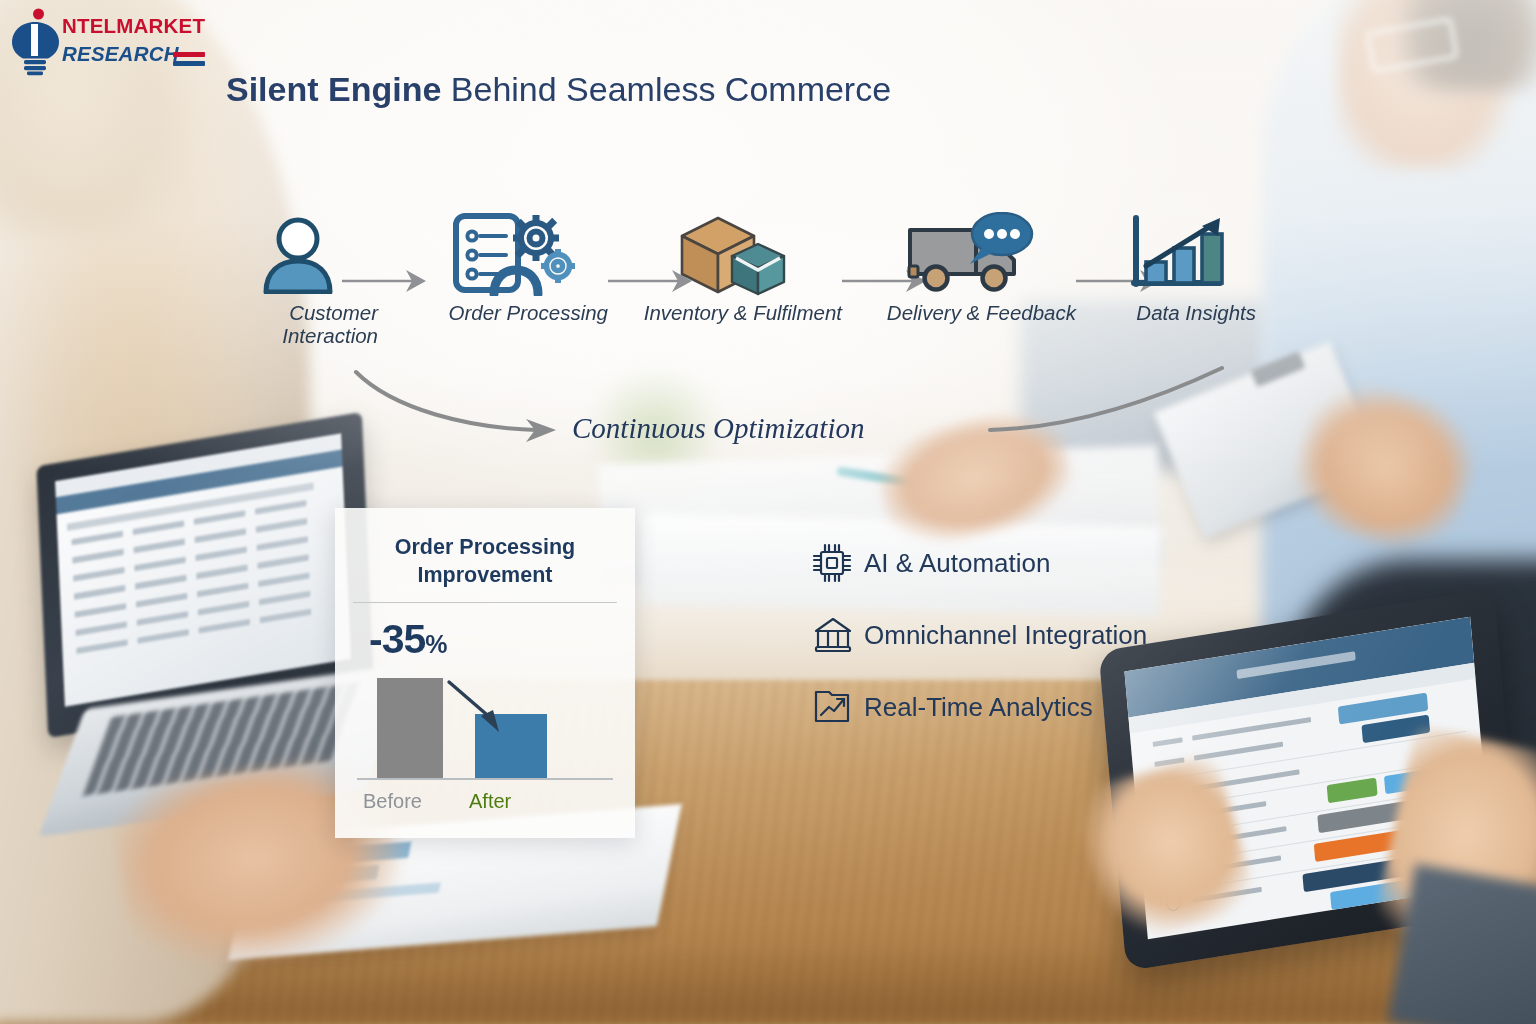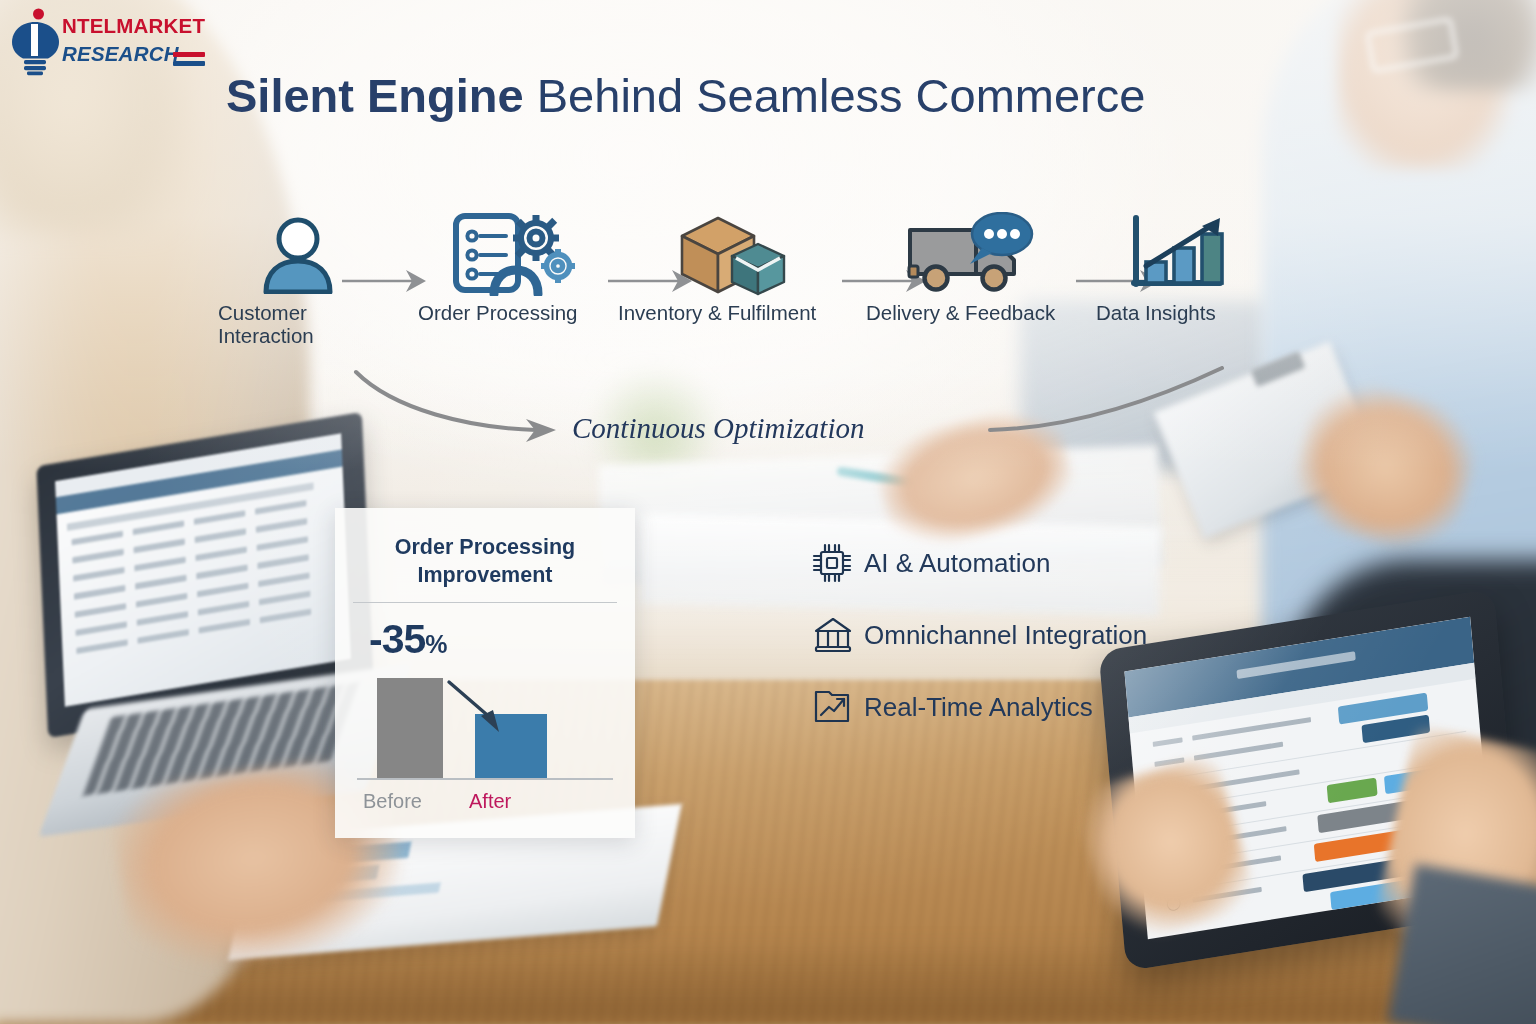--- a/index.html
+++ b/index.html
@@ -264,29 +264,29 @@
   .logo { position:absolute; left:10px; top:8px; width:200px; height:68px; }
   .logo-text { position:absolute; left:52px; top:8px; }
   .logo-l1 { font-size:20.5px; font-weight:bold; letter-spacing:.2px; line-height:1; color:#c8102e; white-space:nowrap;}
   .logo-l2 { font-size:20.5px; font-weight:bold; letter-spacing:.2px; line-height:1; margin-top:7px; color:#1b4f8a; white-space:nowrap;font-style:italic;}
   .logo-bars { position:absolute; left:163px; top:44px; }
   .logo-bar { width:32px; height:5px; border-radius:1px; }
 
   
   .title {
     position:absolute; left:226px; top:72px;
-    font-size:47px; line-height:1; color:#28406a;
+    font-size:34px; line-height:1; color:#28406a;
     white-space:nowrap;
   }
   .title .t-bold { font-weight:bold; }
   .title .t-light { font-weight:normal; }
 
   
   .flow { position:absolute; left:218px; top:212px; width:1060px; height:160px; }
-  .step { position:absolute; text-align:left; }
+  .step { position:absolute; text-align:right;font-style:italic; }
   .step-icon { height:84px; display:flex; align-items:center; justify-content:center; }
   .step-label {
     margin-top:6px; font-size:20.5px; color:#2b3d52; line-height:1.12; white-space:nowrap;
   }
   .flow-arrow { position:absolute; top:56px; }
 
   
   .loop { position:absolute; left:350px; top:366px; width:920px; height:110px; }
   .loop-label {
     position:absolute; left:222px; top:34px;
@@ -312,21 +312,21 @@
   .card-delta .d-pct { font-size:25px; font-weight:bold; }
   .plot { position:relative; margin:8px 22px 0; height:112px; }
   .bar { position:absolute; bottom:0; }
   .bar-before { left:20px; width:66px; }
   .bar-after  { left:118px; width:72px; }
   .axis { position:absolute; left:0; right:0; bottom:0; height:2px; background:#b9bec3; }
   .drop-arrow { position:absolute; left:88px; bottom:44px; }
   .cat-row { position:relative; margin:10px 22px 0; height:26px; }
   .cat { position:absolute; font-size:20px; }
   .cat-before { left:6px; color:#8e9398; }
-  .cat-after  { left:112px; color:#be185d; }
+  .cat-after  { left:112px; color:#4d7c0f; }
 
   
   .features { position:absolute; left:812px; top:527px; width:420px; }
   .feature { display:flex; align-items:center; height:72px; }
   .feature-icon { width:52px; display:flex; align-items:center; justify-content:flex-start; }
   .feature-label { font-size:26px; color:#22395a; white-space:nowrap; }
 
   
   .footer {
     position:absolute; left:0; top:938px; width:1536px; text-align:center;

